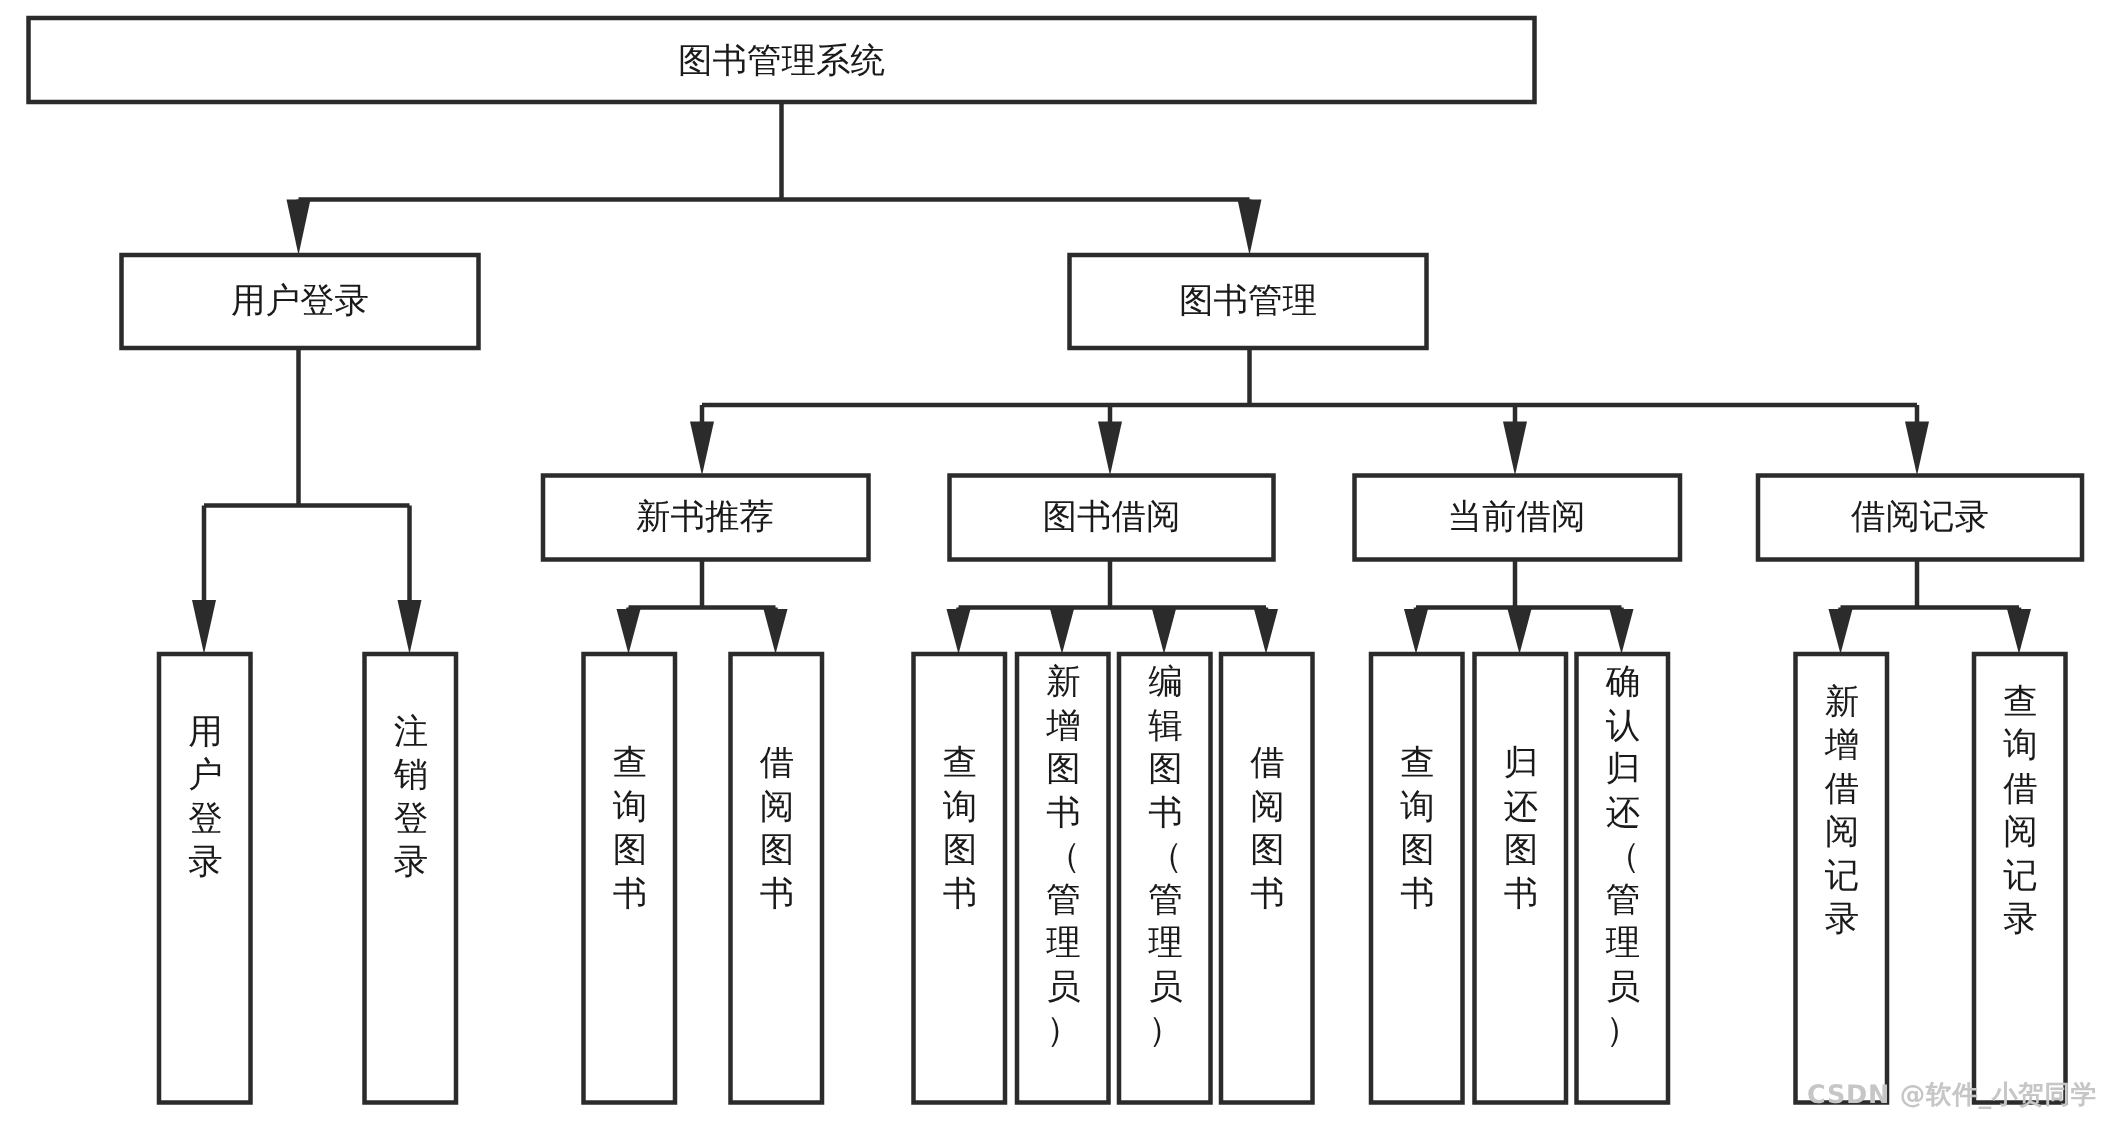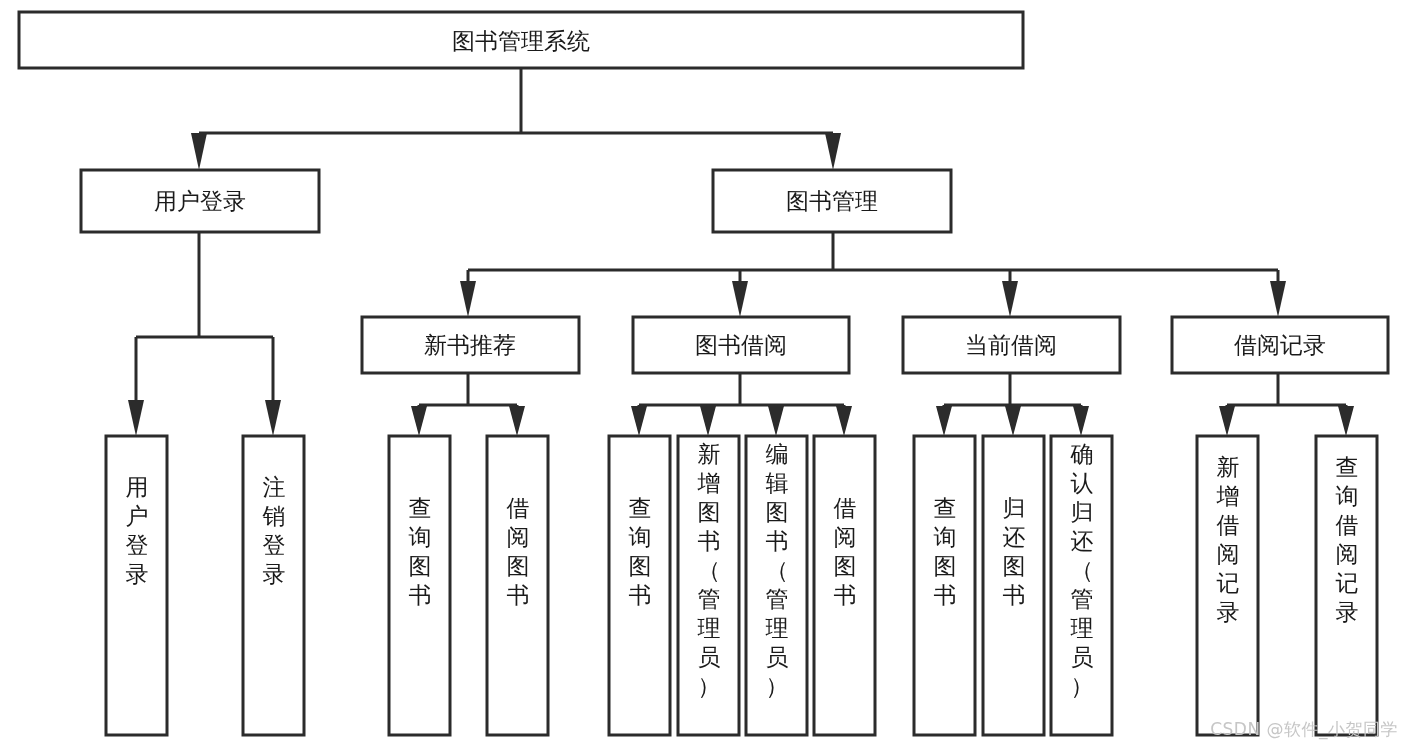--- a/index.html
+++ b/index.html
@@ -62,20 +62,21 @@
   .watermark {
     position: absolute;
     right: 8px;
     bottom: 6px;
     font-family: "DejaVu Sans", "Liberation Sans", sans-serif;
     font-size: 17px;
     color: #c6c6c6;
     letter-spacing: 0.5px;
     white-space: nowrap;
     user-select: none;
+    font-weight: bold;
   }
 </style>
 </head>
 <body>
 
 <div id="diagram-root">
   <svg id="flow" viewBox="0 0 1405 747" xmlns="http://www.w3.org/2000/svg">
     <defs>
       <marker id="arrowDown" viewBox="0 0 12 14" refX="6" refY="13" markerWidth="12" markerHeight="14" orient="auto-start-reverse">
         <path d="M1,0 L11,0 L6,14 Z" class="arrow-head"></path>

